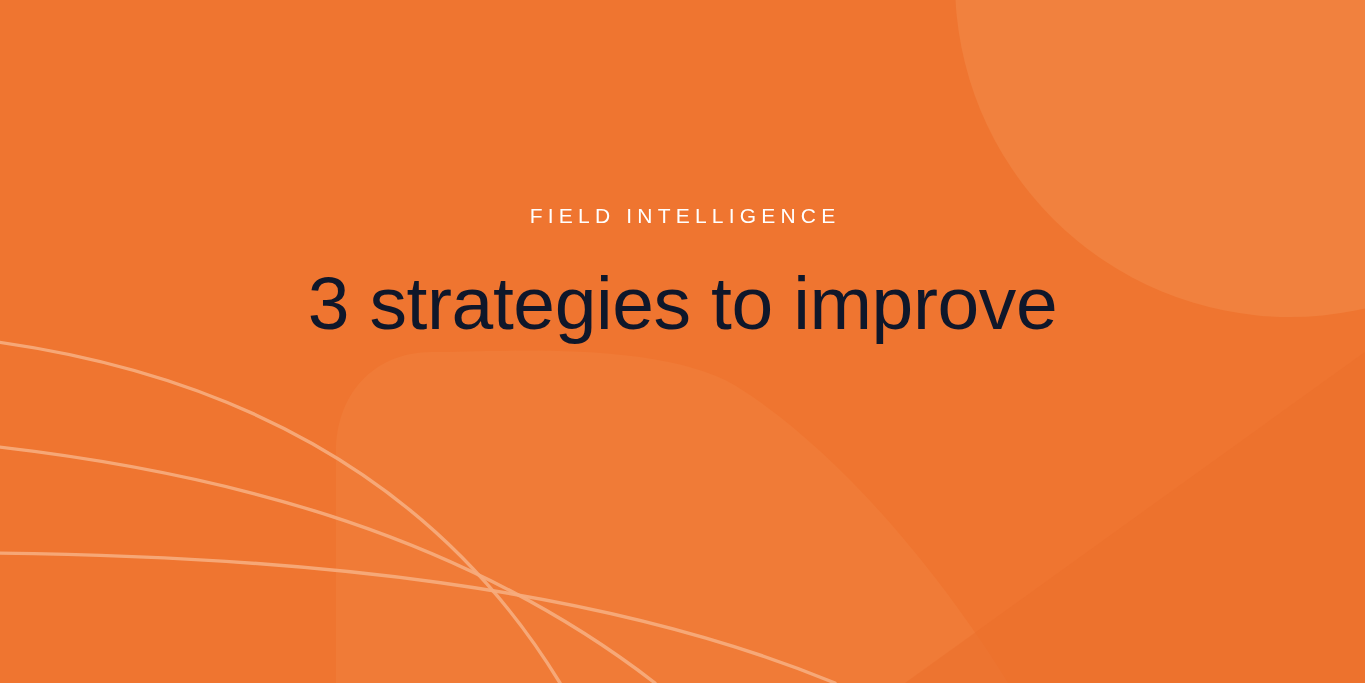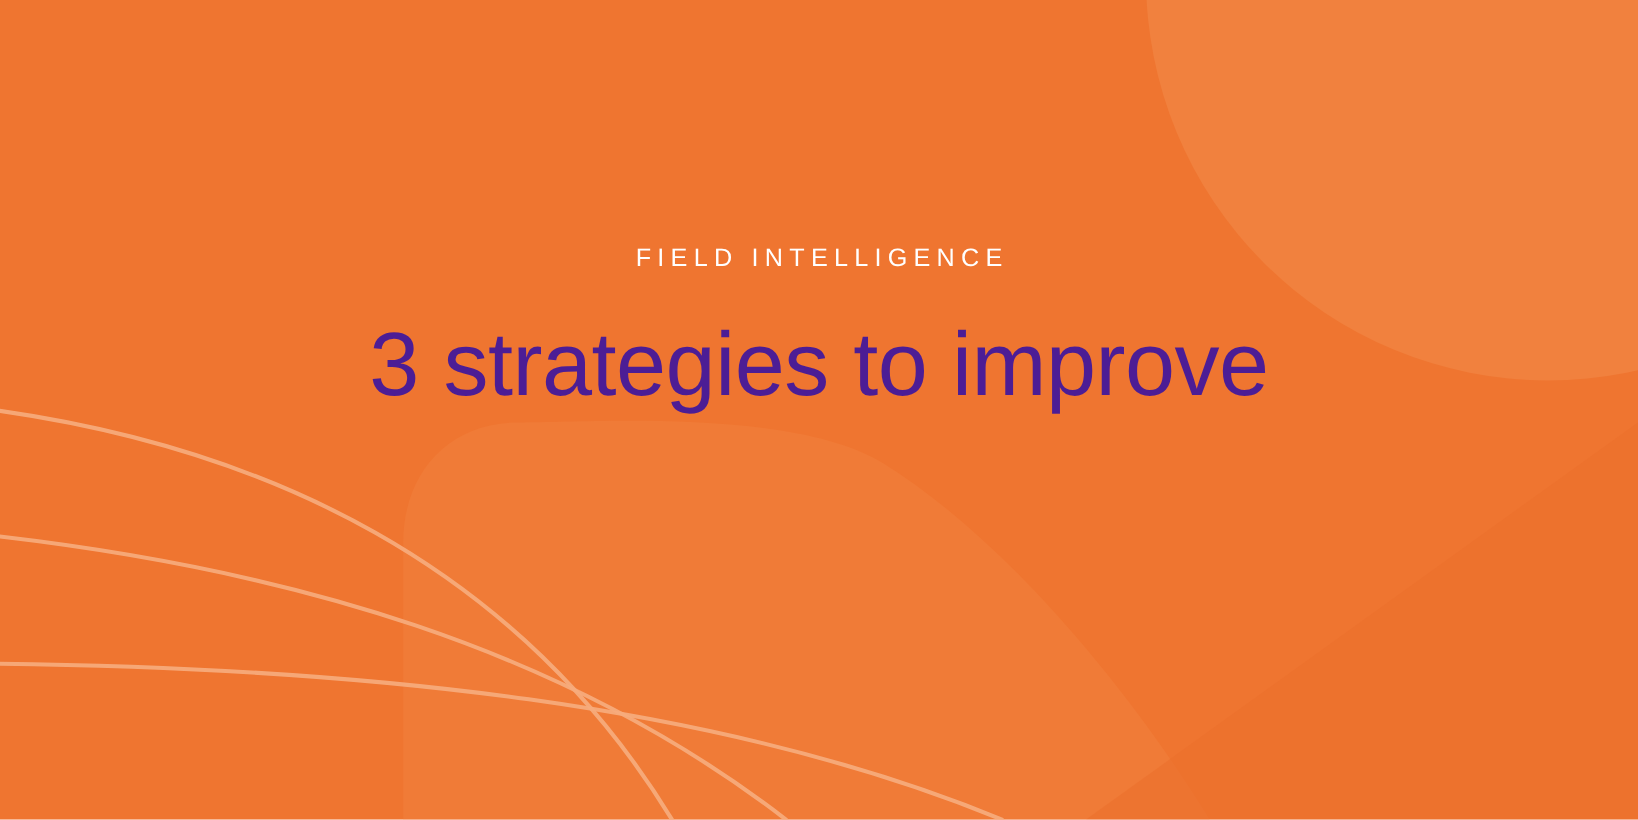--- a/index.html
+++ b/index.html
@@ -43,21 +43,21 @@
     letter-spacing: 5.2px;
     text-indent: 5.2px;
     line-height: 1;
     white-space: nowrap;
     text-transform: uppercase;
   }
   #headline {
     margin: 18px;
     margin-top: 32px;
     padding: 0;
-    color: #4c1d95;
+    color: #0f172a;
     font-size: 75px;
     font-weight: 300;
     line-height: 1.22;
     letter-spacing: -0.4px;
     text-align: center;
     white-space: nowrap;
   }
   #headline .hl-line {
     display: block;
   }

